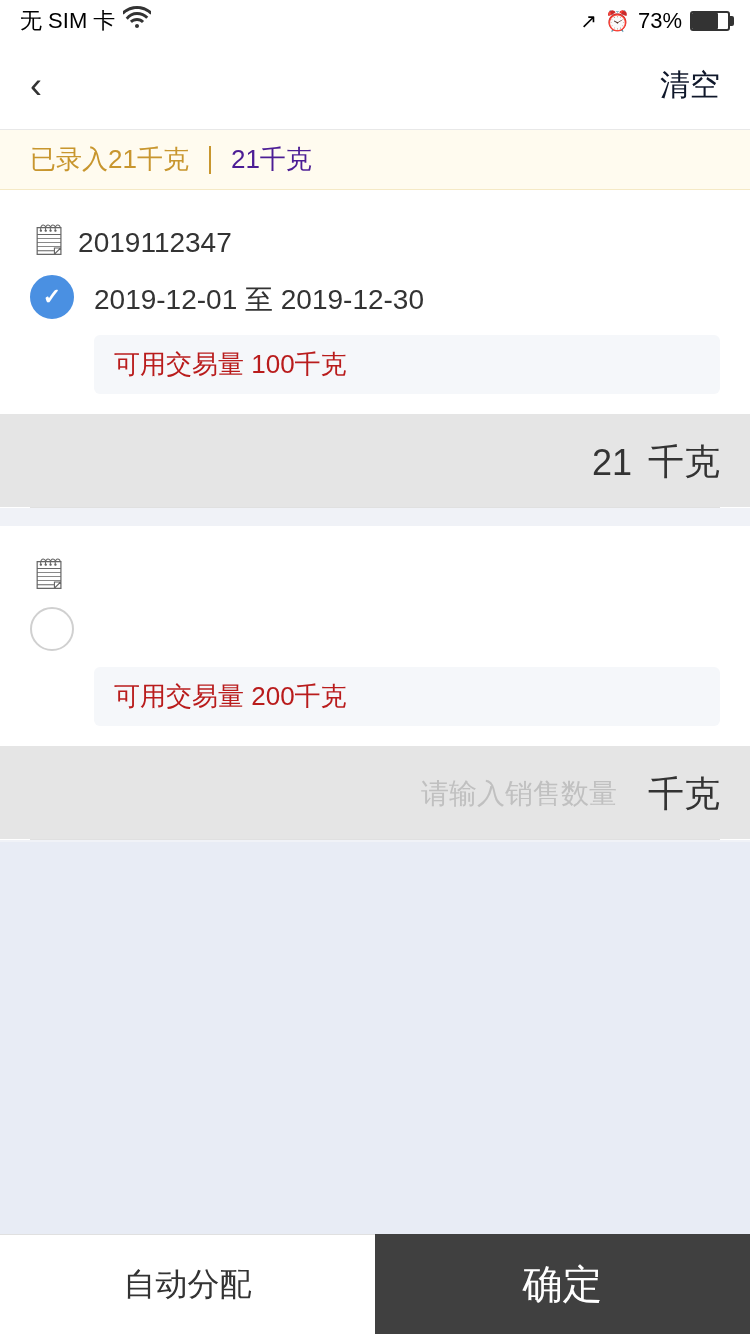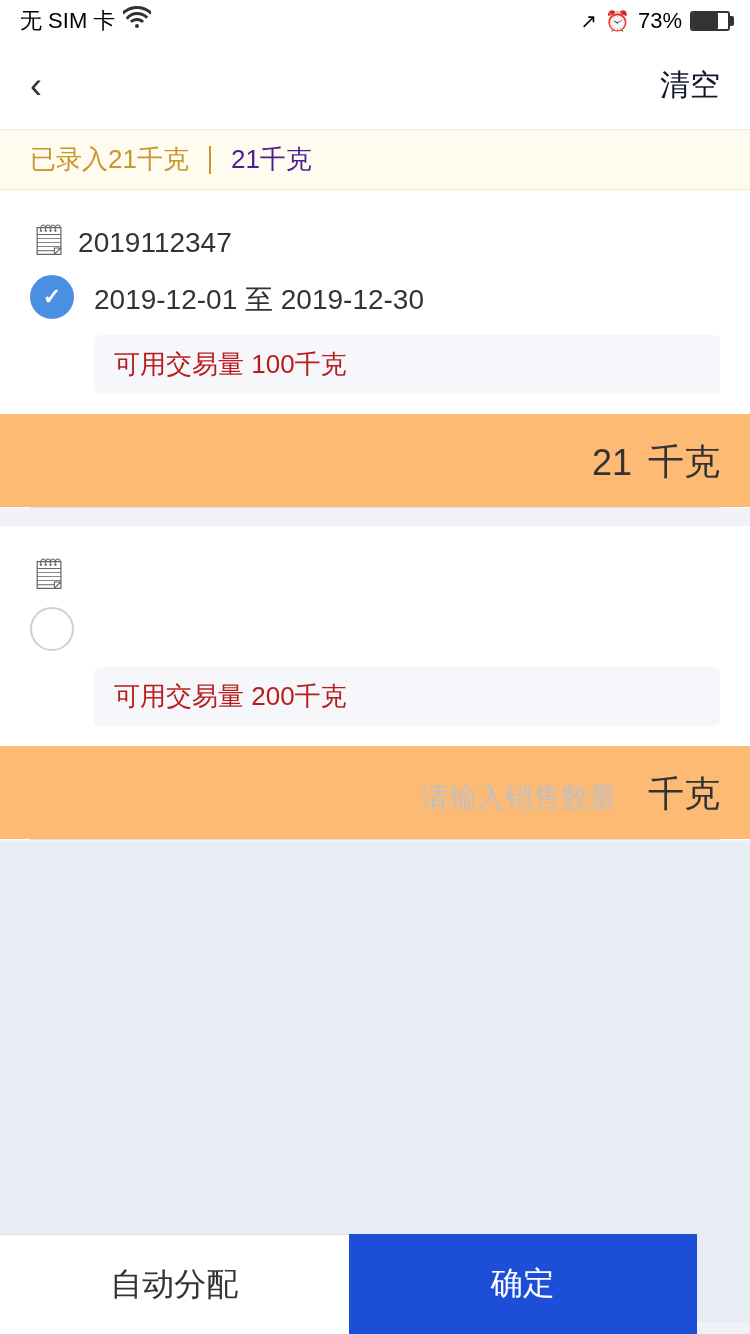--- a/index.html
+++ b/index.html
@@ -188,24 +188,24 @@
       margin-left: 64px;
     }
 
     
     .qty-input-area {
       display: flex;
       align-items: center;
       justify-content: flex-end;
       padding: 24px 30px 20px 30px;
       gap: 16px;
-      background: #fdba74;
+      background: #e5e5e5;
     }
     .qty-input {
-      font-size: 36px;
+      font-size: 26px;
       color: #333;
       text-align: right;
       border: none;
       outline: none;
       flex: 1;
       background: transparent;
       min-width: 0;
     }
     .qty-input::placeholder {
       color: #c0c0c0;
@@ -235,44 +235,44 @@
 
     
     .empty-area {
       background: #e8ecf5;
       flex: 1;
       min-height: 400px;
     }
 
     
     .bottom-bar {
-      width: 697px;
+      width: 750px;
       height: 100px;
       display: flex;
       position: fixed;
       bottom: 0;
       left: 0;
     }
     .btn-auto {
       flex: 1;
       background: #fff;
       border: none;
       font-size: 32px;
       color: #333;
       cursor: pointer;
       display: flex;
       align-items: center;
       justify-content: center;
       border-top: 1px solid #e0e0e0;
     }
     .btn-confirm {
       flex: 1;
-      background: #1d4ed8;
+      background: #404040;
       border: none;
-      font-size: 32px;
+      font-size: 40px;
       color: #fff;
       cursor: pointer;
       display: flex;
       align-items: center;
       justify-content: center;
     }
 
     .content-wrapper {
       padding-bottom: 100px;
     }

